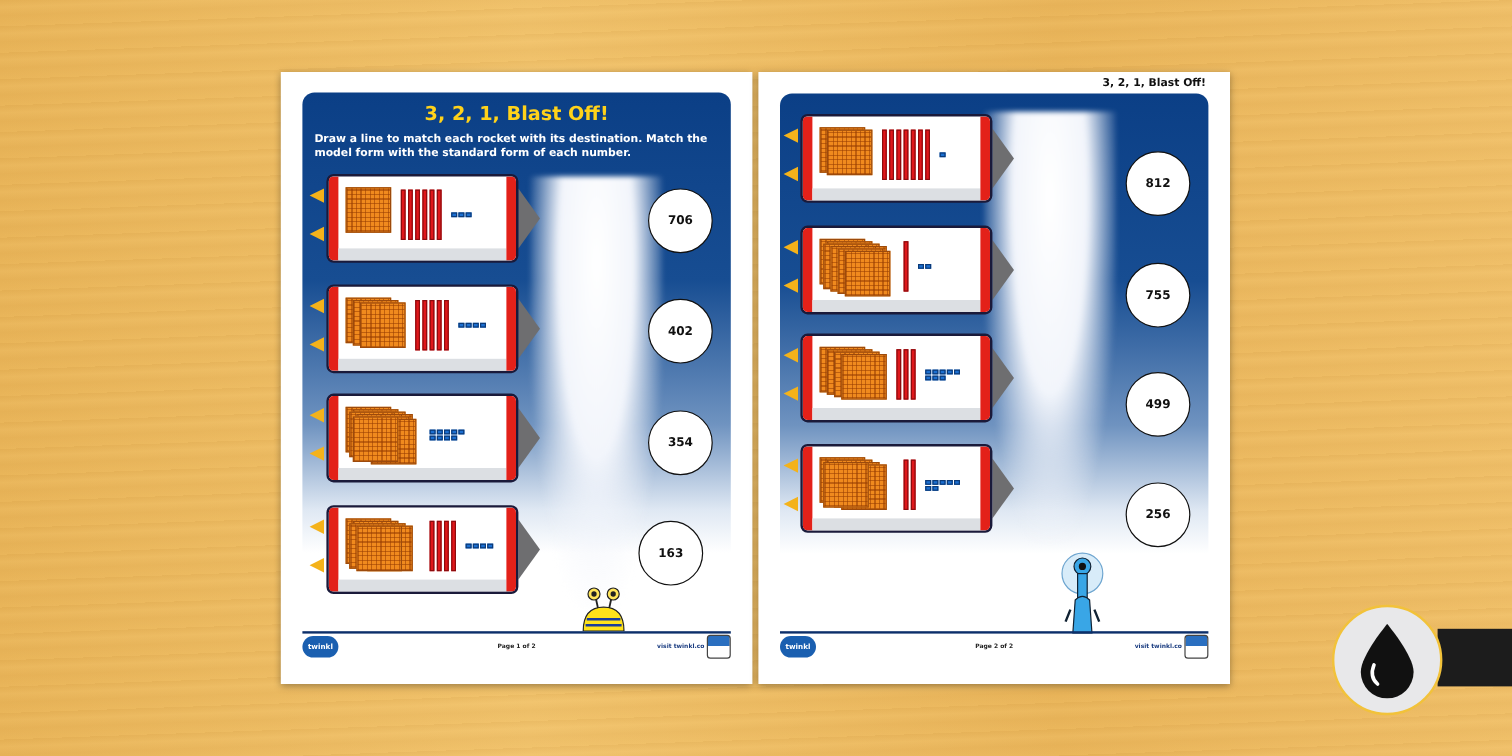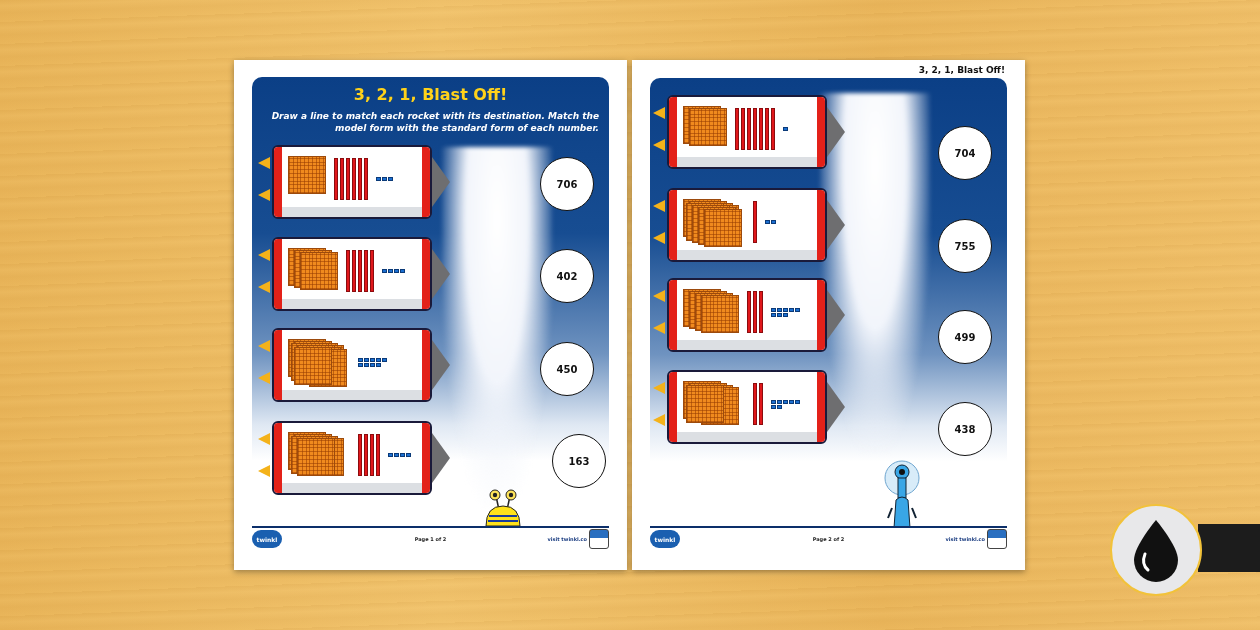--- a/index.html
+++ b/index.html
@@ -29,22 +29,22 @@
     background: radial-gradient(ellipse at 50% 20%, #ffffff 0%, #f2f5fb 40%, rgba(255,255,255,0) 75%);
     filter: blur(2px);
   }
   .page-left .glow { left: 190px; top: 70px; }
   .page-right .glow { left: 170px; top: 15px; }
   .title {
     position: absolute; top: 8px; left: 0; width: 100%; text-align: center;
     color: #ffd21a; font-weight: bold; font-size: 16px;
   }
   .subtitle {
-    position: absolute; top: 33px; left: 10px; right: 10px; text-align: right;
-    color: #fff; font-size: 9px; font-weight: bold; line-height: 12px; font-style: italic;
+    position: absolute; top: 33px; left: 10px; right: 10px; text-align: left;
+    color: #fff; font-size: 9px; font-weight: bold; line-height: 12px;
   }
   .header-right {
     position: absolute; top: 5px; right: 20px; font-size: 9px; font-weight: bold; color: #111;
   }
   .rocket {
     position: absolute; width: 190px; height: 74px;
   }
   .rocket .body {
     position: absolute; left: 14px; top: 0; width: 160px; height: 74px;
     background: #fff; border: 2px solid #1a1a3a; border-radius: 6px; overflow: hidden;
@@ -241,22 +241,22 @@
               <div class="one"></div>
               <div class="one"></div>
               <div class="one"></div>
             </div>
           </div>
         </div>
       </div>
 
     <div class="circle" style="left:288px;top:80px">706</div>
     <div class="circle" style="left:288px;top:172px">402</div>
-    <div class="circle" style="left:288px;top:265px">450</div>
-    <div class="circle" style="left:300px;top:357px">163</div>
+    <div class="circle" style="left:288px;top:265px">354</div>
+    <div class="circle" style="left:280px;top:357px">163</div>
   </div>
 
   <svg class="alien" style="left:248px;top:428px" width="42" height="38" viewBox="0 0 42 38">
     <line x1="14" y1="8" x2="17" y2="22" stroke="#222" stroke-width="1.5"></line>
     <line x1="28" y1="8" x2="25" y2="22" stroke="#222" stroke-width="1.5"></line>
     <circle cx="13" cy="7" r="5" fill="#ffe55a" stroke="#222"></circle>
       <circle cx="13" cy="7" r="2.2" fill="#222"></circle>
     <circle cx="29" cy="7" r="5" fill="#ffe55a" stroke="#222"></circle>
       <circle cx="29" cy="7" r="2.2" fill="#222"></circle>
     <path d="M4 38 Q4 18 21 18 Q38 18 38 38 Z" fill="#ffe21a" stroke="#222"></path>
@@ -383,24 +383,24 @@
               <div class="one"></div>
               <div class="one"></div>
               <div class="one"></div>
               <div class="one"></div>
               <div class="one"></div>
             </div>
           </div>
         </div>
       </div>
 
-    <div class="circle" style="left:288px;top:48px">704</div>
+    <div class="circle" style="left:288px;top:48px">812</div>
     <div class="circle" style="left:288px;top:141px">755</div>
     <div class="circle" style="left:288px;top:232px">499</div>
-    <div class="circle" style="left:288px;top:324px">438</div>
+    <div class="circle" style="left:288px;top:324px">256</div>
   </div>
 
   <svg class="alien" style="left:252px;top:398px" width="36" height="70" viewBox="0 0 36 70">
     <circle cx="18" cy="20" r="17" fill="#d8ecf9" stroke="#6fa6d0"></circle>
     <circle cx="18" cy="14" r="7" fill="#39a6e6" stroke="#123"></circle>
     <circle cx="18" cy="14" r="3" fill="#111"></circle>
     <rect x="14" y="20" width="8" height="20" fill="#39a6e6" stroke="#123"></rect>
     <path d="M10 70 L12 42 Q18 36 24 42 L26 70 Z" fill="#39a6e6" stroke="#123"></path>
     <path d="M8 50 L4 60 M28 50 L32 60" stroke="#123" stroke-width="2"></path>
   </svg>

